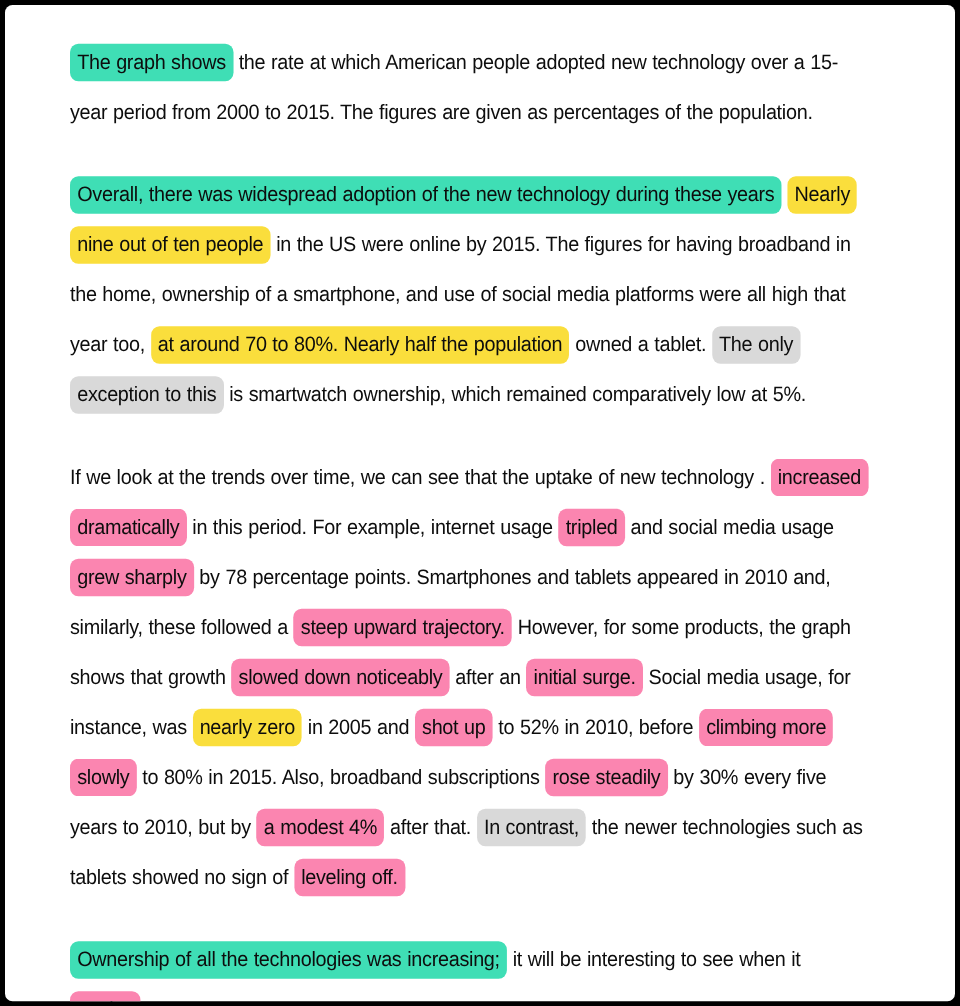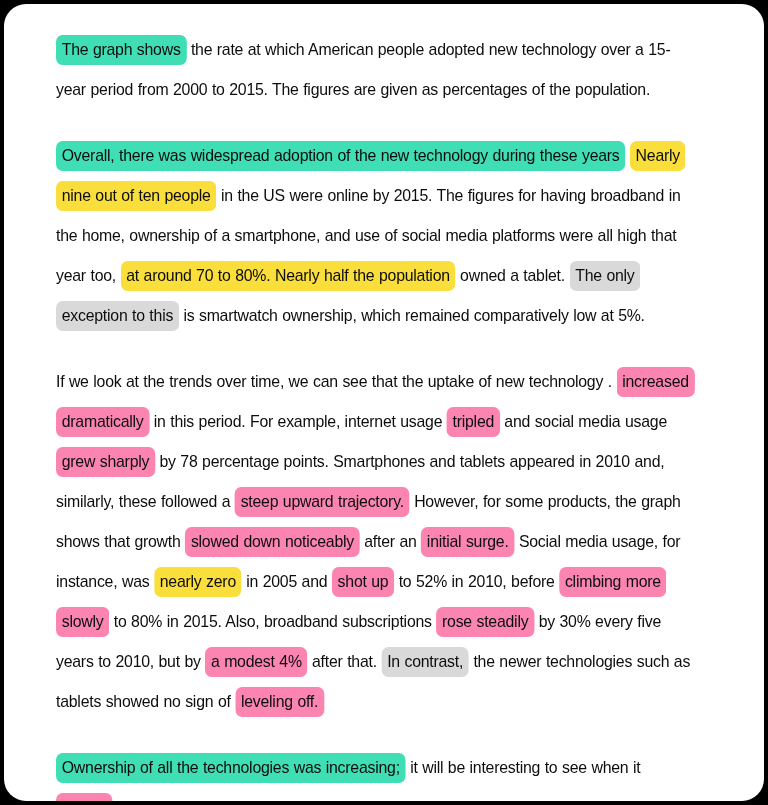--- a/index.html
+++ b/index.html
@@ -13,21 +13,21 @@
     overflow: hidden;
     font-family: "Liberation Sans", sans-serif;
   }
   .page-card {
     position: absolute;
     left: 4px;
     top: 4px;
     width: 760px;
     height: 797px;
     background: #ffffff;
-    border-radius: 22px;
+    border-radius: 6px;
     box-sizing: border-box;
     overflow: hidden;
   }
   .doc-body {
     position: absolute;
     left: 52px;
     top: 26px;
     width: 668px;
   }
   p.para {

